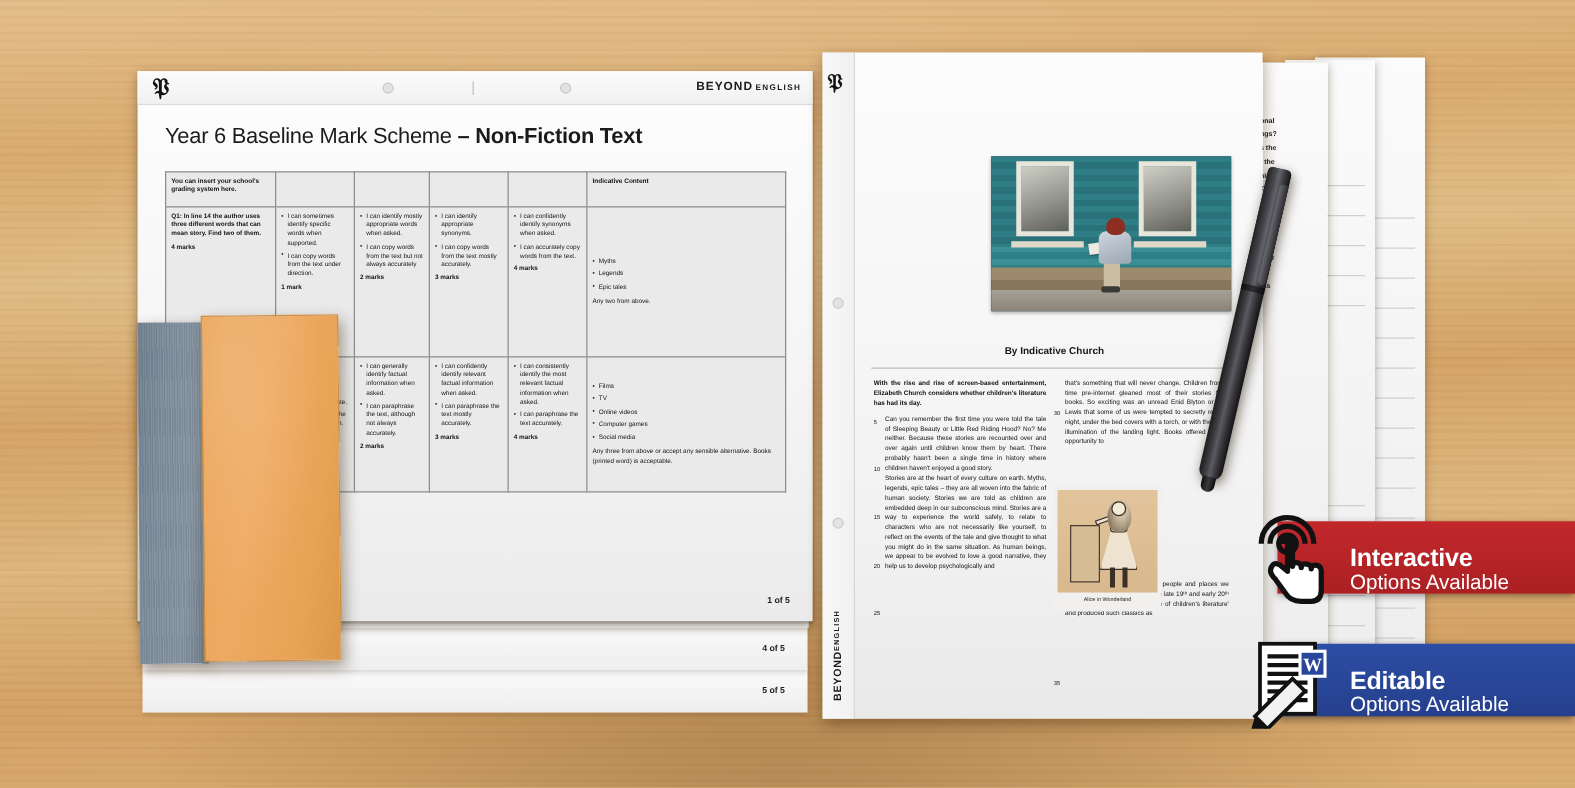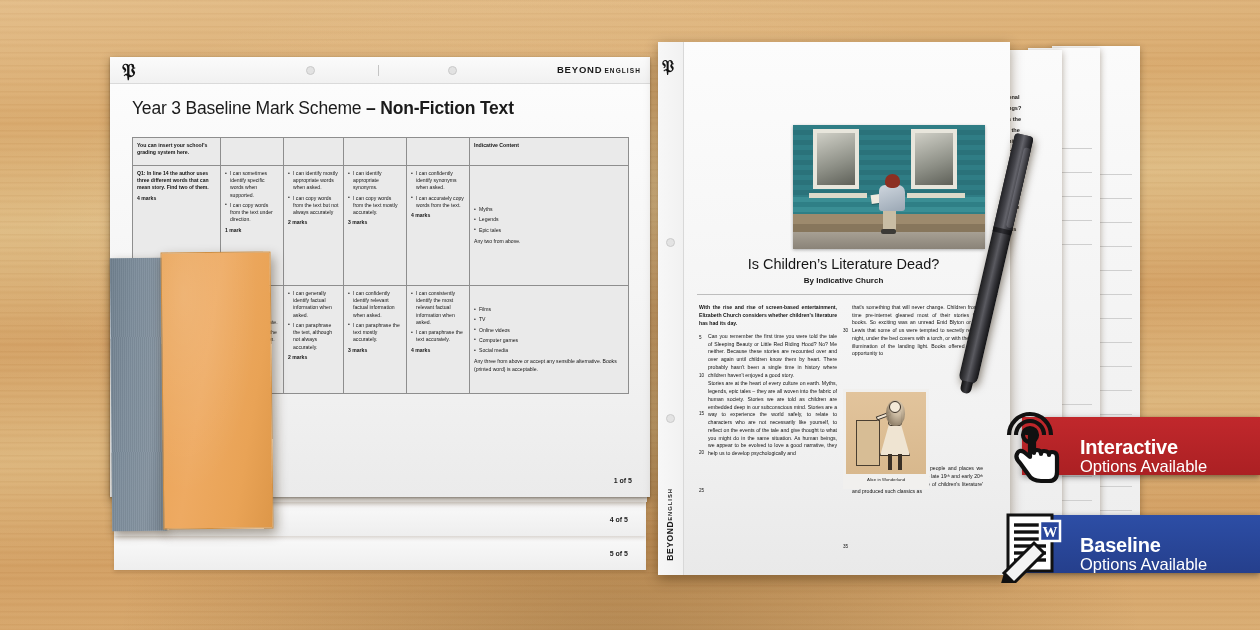--- a/index.html
+++ b/index.html
@@ -378,21 +378,21 @@
     <div class="punch" style="left:196px;"></div>
     <div style="position:absolute;left:268px;top:8px;width:1px;height:11px;background:#c4c4c4;"></div>
     <div class="punch" style="left:338px;"></div>
     <div class="beyond-brand">
       <span>BEYOND</span><span class="sm">ENGLISH</span>
     </div>
   </div>
 
   <div id="left-body">
     <div id="left-title">
-      <span class="lt">Year 3 Baseline Mark Scheme </span><b>– Non-Fiction Text</b>
+      <span class="lt">Year 6 Baseline Mark Scheme </span><b>– Non-Fiction Text</b>
     </div>
 
     <table id="ms-table">
       <colgroup>
         <col style="width:88px">
           <col style="width:63px">
           <col style="width:60px">
         <col style="width:63px">
           <col style="width:63px">
           <col style="width:159px">
@@ -525,21 +525,20 @@
       <div class="ph-sill" style="left:114px;top:68px;width:58px;"></div>
       <div class="ph-steps"></div>
       <div class="ph-ground"></div>
       <div class="ph-book"></div>
       <div class="ph-kid-legs"></div>
       <div class="ph-kid-body"></div>
       <div class="ph-kid-head"></div>
       <div class="ph-kid-shoe"></div>
     </div>
 
-    <div id="rd-title">Is Children’s Literature Dead?</div>
     <div id="rd-byline">By Indicative Church</div>
     <div id="rd-rule"></div>
 
     <div class="col" id="col-left">
       <div class="intro">With the rise and rise of screen-based entertainment, Elizabeth Church considers whether children's literature has had its day.</div>
       <div class="body">
         <span class="lnum" style="top:2px;">5</span>
         <span class="lnum" style="top:40px;">10</span>
         <span class="lnum" style="top:78px;">15</span>
         <span class="lnum" style="top:117px;">20</span>
@@ -612,16 +611,16 @@
         <line x1="18" y1="44" x2="50" y2="44"></line>
           <line x1="18" y1="51" x2="50" y2="51"></line>
       </g>
       <rect x="44" y="12" width="20" height="20" fill="#2a469c" stroke="#fff" stroke-width="2.5"></rect>
       <text x="54" y="28" font-family="'Liberation Serif',serif" font-size="15" font-weight="bold" fill="#fff" text-anchor="middle">W</text>
       <path d="M8 64 L38 34 L48 44 L18 74 Z" fill="#f2f2f2" stroke="#111" stroke-width="3"></path>
       <path d="M8 64 L18 74 L4 78 Z" fill="#111"></path>
     </svg>
   </span>
   <div class="badge-txt">
-    <div class="badge-t1">Baseline</div>
+    <div class="badge-t1">Editable</div>
     <div class="badge-t2">Options Available</div>
   </div>
 </div>
 
 </body></html>

